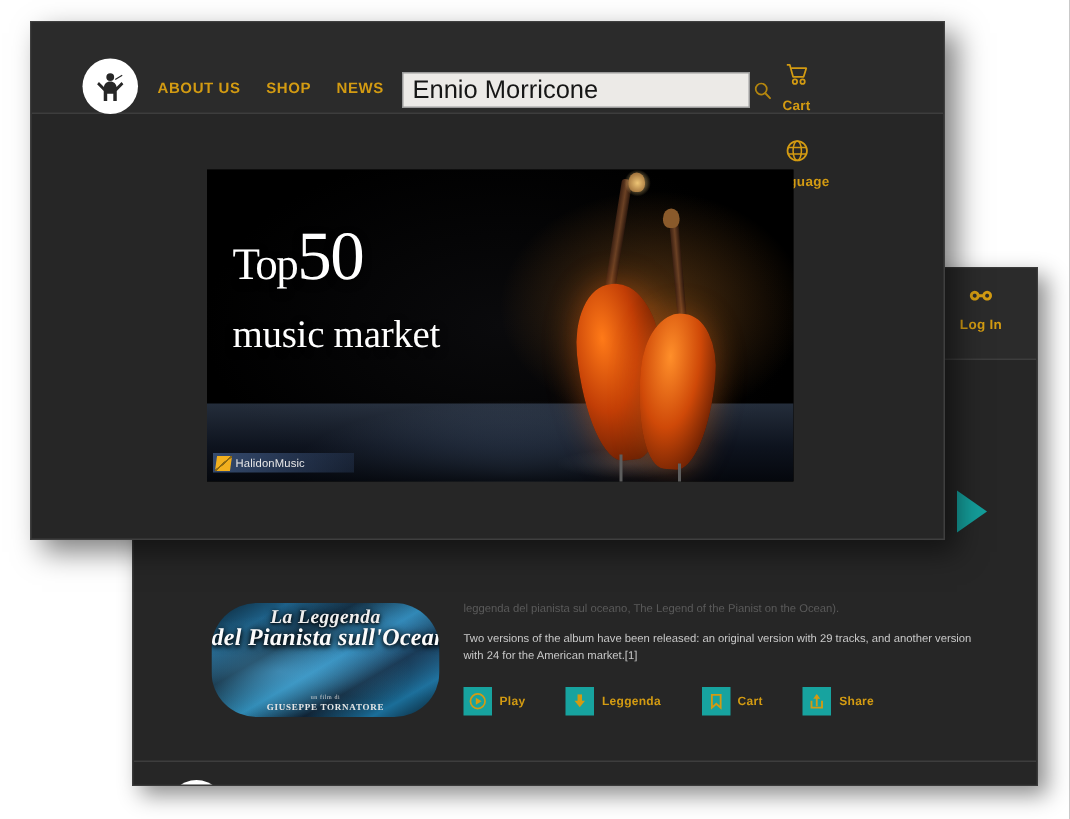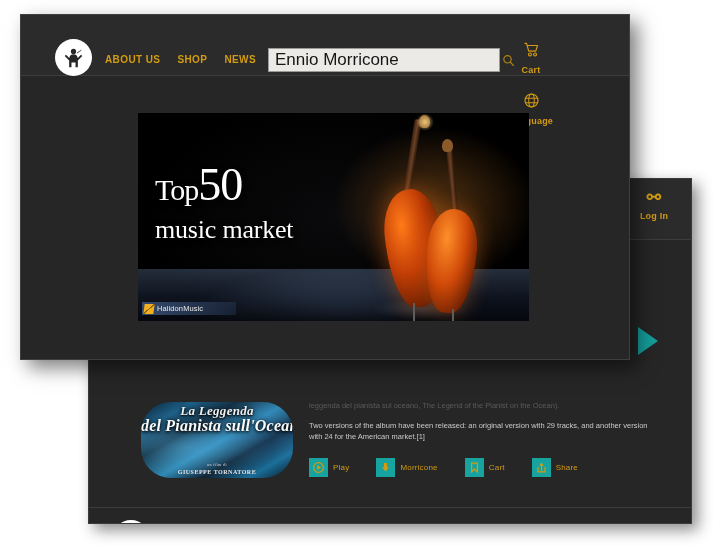--- a/index.html
+++ b/index.html
@@ -90,21 +90,21 @@
     font-size:7.5px;color:#c9c9c9;line-height:11px;margin:0;
   }
 
   #action-row{position:absolute;left:168px;top:56px;display:flex;gap:27px;}
   .act{display:flex;align-items:center;gap:5px;}
   .act-box{
     width:19px;height:19px;background:#17a39f;
     display:flex;align-items:center;justify-content:center;
     color:#d39b12;
   }
-  .act-lbl{font-size:8px;font-weight:normal;color:#d39b12;letter-spacing:.2px;}
+  .act-lbl{font-size:8px;font-weight:bold;color:#d39b12;letter-spacing:.2px;}
 
   
   #bg-footer{
     position:absolute;left:0;right:0;top:267px;height:76px;
     border-top:1px solid #3d3d3d;background:#262626;
   }
   #footer-left{position:absolute;left:23px;top:12px;display:flex;align-items:center;gap:11px;}
   .f-logo{
     width:38px;height:38px;border-radius:50%;background:#fff;
     display:flex;align-items:center;justify-content:center;
@@ -188,21 +188,21 @@
   .shadow-el{position:absolute;border-radius:50%;background:radial-gradient(ellipse,rgba(255,255,255,.10),rgba(255,255,255,0) 70%);}
   #sh-a{left:232px;top:186px;width:100px;height:20px;}
   #floor{
     position:absolute;left:0;right:0;bottom:0;height:52px;
     background:linear-gradient(180deg,rgba(120,150,195,.30) 0%, rgba(25,35,55,.55) 55%, rgba(5,8,14,.9) 100%);
   }
   #v-title{
     position:absolute;left:17px;top:28px;width:210px;color:#fff;
     font-family:"Liberation Serif",serif;text-shadow:0 2px 6px rgba(0,0,0,.8);
   }
-  #v-l1{font-size:46px;line-height:48px;letter-spacing:-1px;white-space:nowrap;margin-top:20px;}
+  #v-l1{font-size:46px;line-height:60px;letter-spacing:-1px;white-space:nowrap;}
   #v-l1 .small{font-size:30px;}
   #v-l2{font-size:40px;line-height:41px;letter-spacing:-.5px;}
   #v-l3{font-size:26px;line-height:30px;margin-top:1px;letter-spacing:-.2px;}
   #watermark{
     position:absolute;left:4px;bottom:6px;height:13px;width:92px;
     background:linear-gradient(90deg,rgba(60,85,125,.85),rgba(45,65,100,.35));
     display:flex;align-items:center;gap:3px;padding-left:2px;text-align:center;
   }
   #wm-mark{
     width:10px;height:10px;
@@ -262,21 +262,21 @@
           <span class="act-lbl">Play</span>
         </div>
 
         <div class="act">
           <span class="act-box">
             <svg width="13" height="13" viewBox="0 0 20 20" aria-hidden="true">
               <rect x="7.7" y="3" width="4.6" height="7.4" fill="#d39b12"></rect>
               <polygon points="4.6,9.6 15.4,9.6 10,16.2" fill="#d39b12"></polygon>
             </svg>
           </span>
-          <span class="act-lbl">Morricone</span>
+          <span class="act-lbl">Leggenda</span>
         </div>
 
         <div class="act">
           <span class="act-box">
             <svg width="13" height="13" viewBox="0 0 20 20" aria-hidden="true">
               <path d="M5.5 3.4h9v13.2l-4.5-4-4.5 4z" fill="none" stroke="#d39b12" stroke-width="1.9"></path>
             </svg>
           </span>
           <span class="act-lbl">Cart</span>
         </div>

